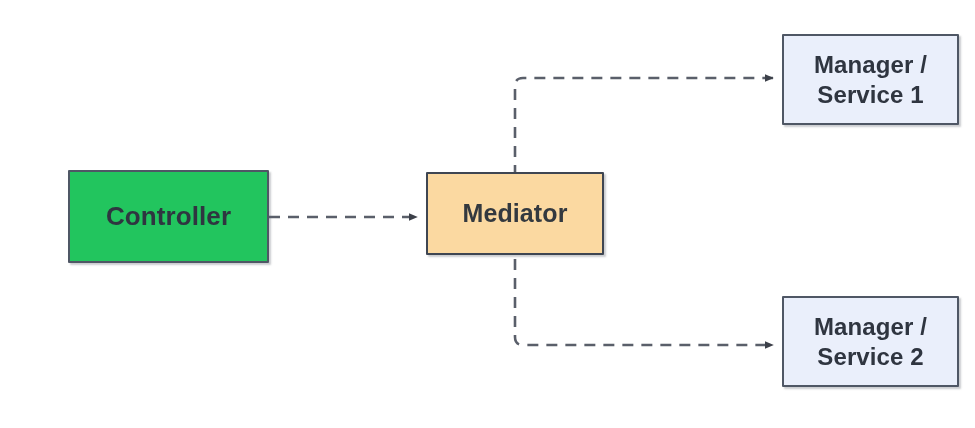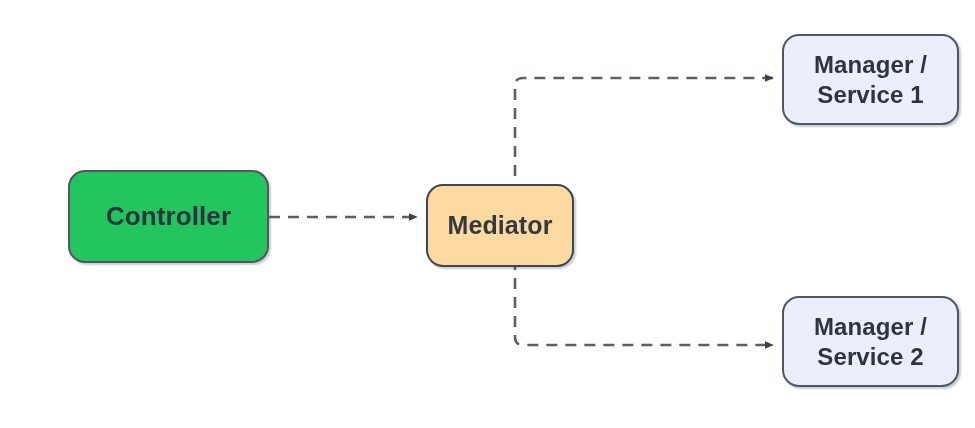--- a/index.html
+++ b/index.html
@@ -25,21 +25,21 @@
     height: 428px;
     pointer-events: none;
   }
   .node {
     position: absolute;
     box-sizing: border-box;
     display: flex;
     align-items: center;
     justify-content: center;
     text-align: center;
-    border-radius: 17px;
+    border-radius: 1px;
     border-style: solid;
     border-width: 2px;
     font-weight: bold;
     letter-spacing: 0.1px;
     line-height: 1.22;
     box-shadow: 2px 2px 2px rgba(90, 95, 106, 0.32);
   }
   .node-label {
     display: block;
     white-space: pre-line;
@@ -52,22 +52,22 @@
     width: 201px;
     height: 93px;
     background: #22c55e;
     border-color: #4f5765;
     color: #2f3540;
     font-size: 26px;
   }
   
   #node-mediator {
     left: 426px;
-    top: 184px;
-    width: 148px;
+    top: 172px;
+    width: 178px;
     height: 83px;
     background: #fbd9a1;
     border-color: #3f4652;
     color: #33393f;
     font-size: 25px;
   }
   
   #node-manager-1 {
     left: 782px;
     top: 34px;

